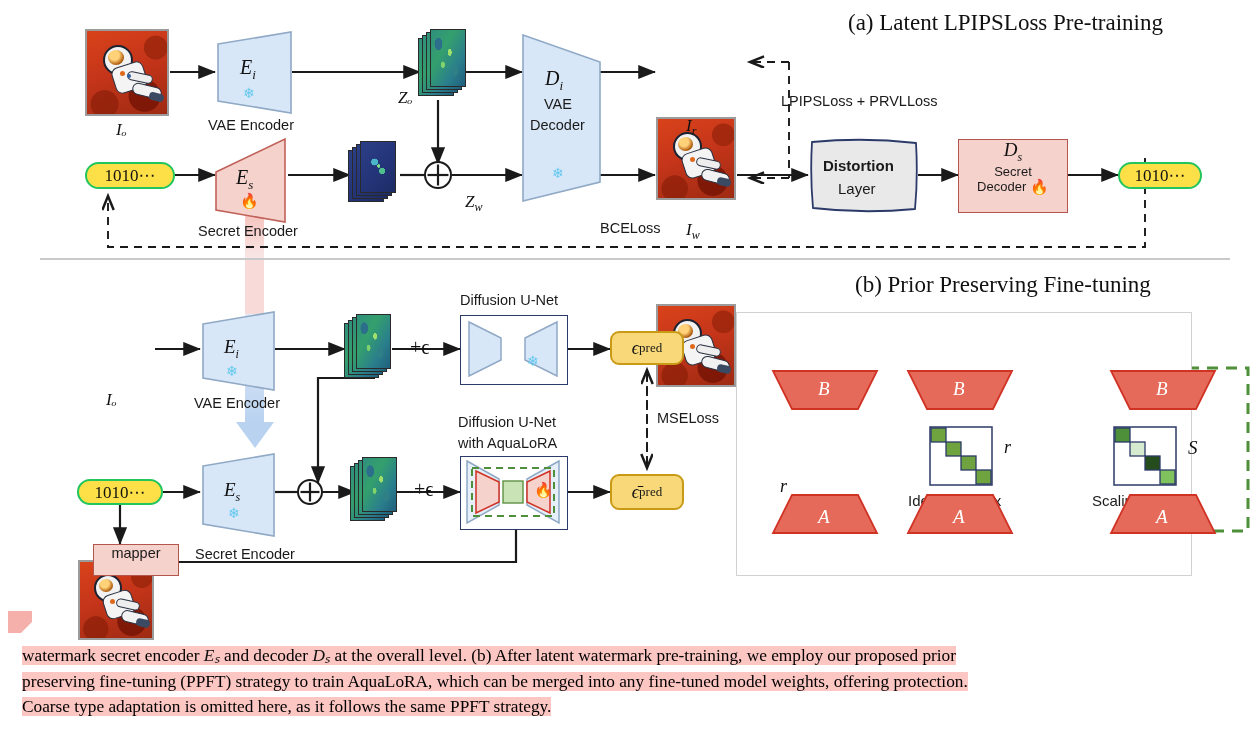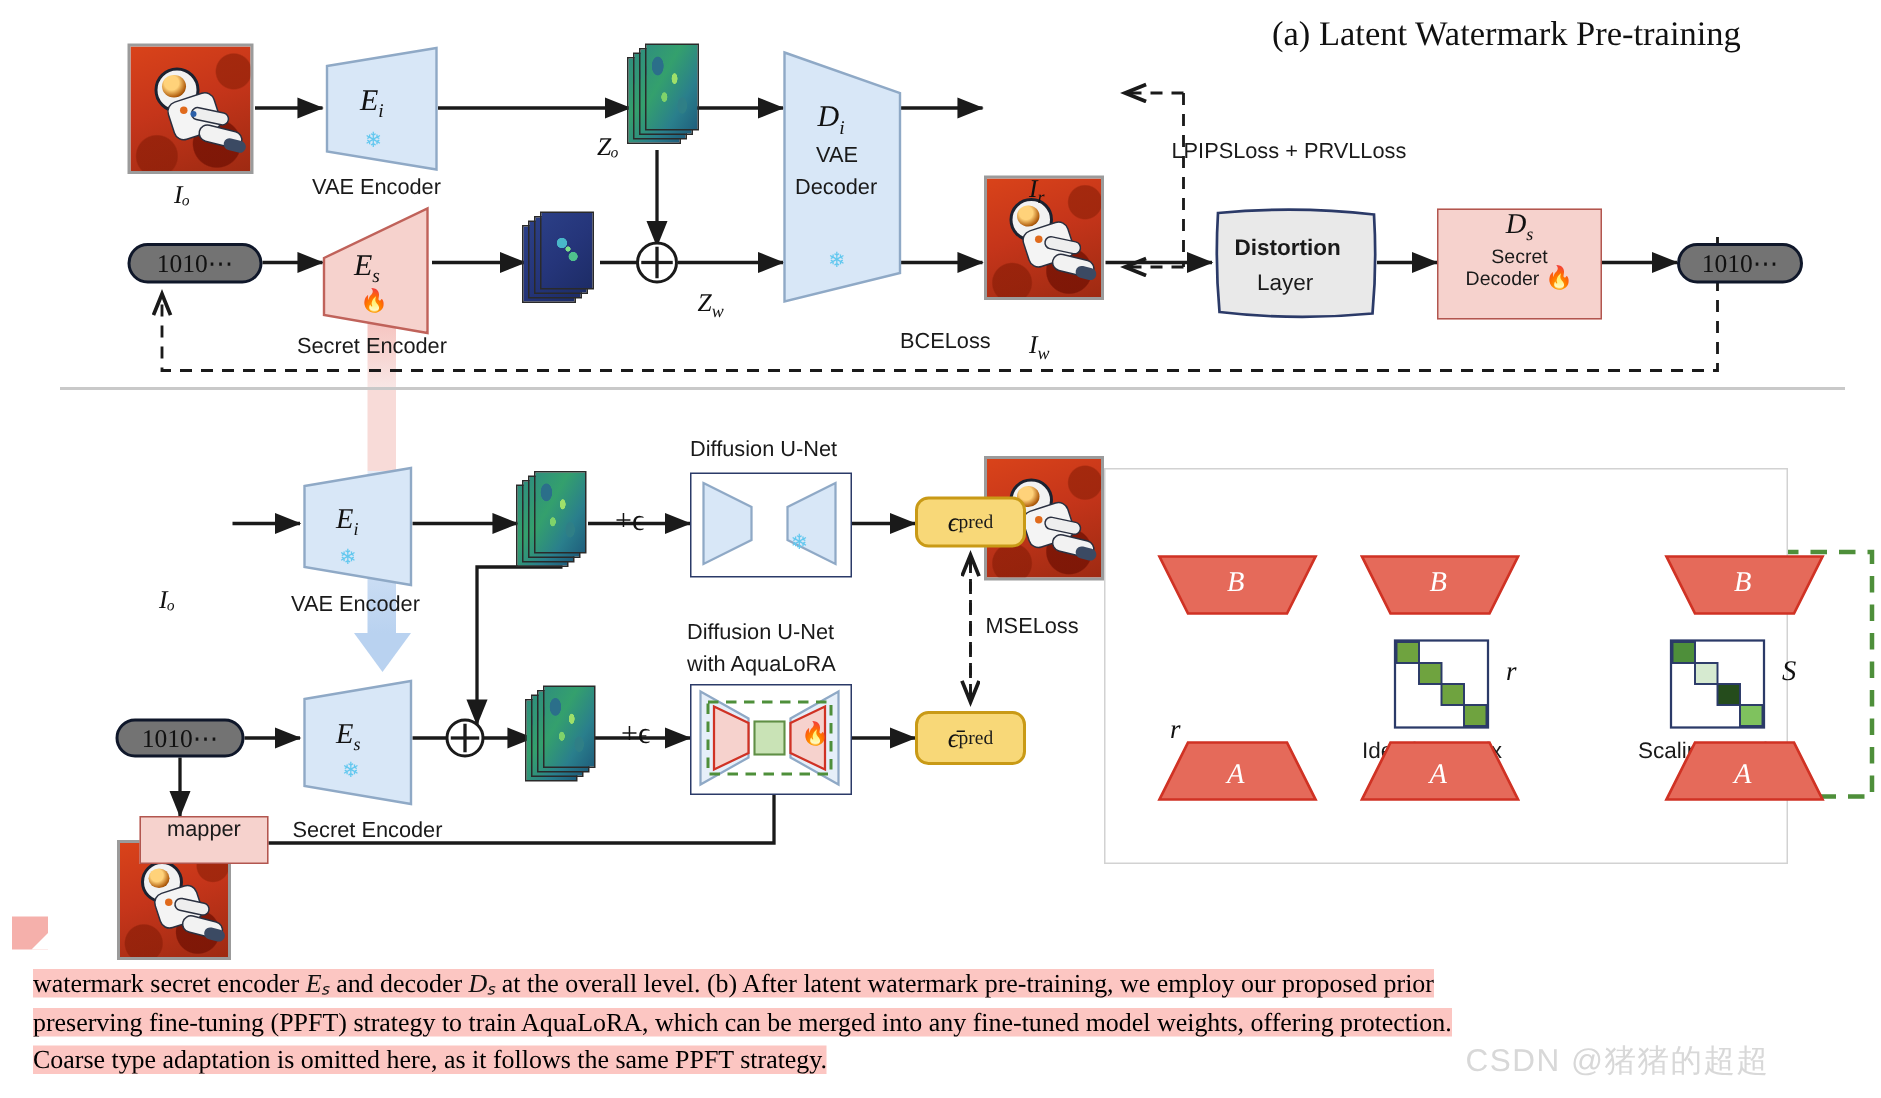--- a/index.html
+++ b/index.html
@@ -37,21 +37,21 @@
   .pic .body{position:absolute;background:#f4f4f4;border:1.5px solid #2a3040;border-radius:7px;transform:rotate(-18deg);}
   .pic .leg{position:absolute;background:#f2f2f2;border:1.5px solid #2a3040;border-radius:8px;}
   .pic .boot{position:absolute;background:#3b4a63;border-radius:5px;}
   .pic .arm{position:absolute;background:#eeeeee;border:1.5px solid #2a3040;border-radius:6px;}
   .pic .badge{position:absolute;border-radius:50%;}
 
   
   .trap{position:absolute;}
   .trap svg{display:block;overflow:visible;}
   .pill{
-    position:absolute;box-sizing:border-box;border:2px solid #0f172a;background:#737373;
+    position:absolute;box-sizing:border-box;border:2px solid #22c55e;background:#fde047;
     border-radius:16px;display:flex;align-items:center;justify-content:center;
     font-family:"Liberation Serif",serif;font-size:17px;color:#111;
   }
   .ybox{
     position:absolute;box-sizing:border-box;border:2px solid #c99a16;background:#f8d878;
     border-radius:9px;display:flex;align-items:center;justify-content:center;
   }
   .pinkbox{
     position:absolute;box-sizing:border-box;border:1.6px solid #b2564f;background:#f6d2cd;
     display:flex;flex-direction:column;align-items:center;
@@ -233,21 +233,22 @@
       <path d="M1010,440 L1033,440 L1033,432 L1052,448 L1033,464 L1033,456 L1010,456 Z" fill="#e3e3e3" stroke="#b5b5b5" stroke-width="1.3"></path>
 
       <path d="M996,424 q6,0 6,9 q0,9 6,9 q-6,0 -6,9 q0,9 -6,9" fill="none" stroke="#1a1a1a" stroke-width="1.6"></path>
 
       <path d="M774,512 q0,6 9,6 q9,0 9,6 q0,-6 9,-6 q9,0 9,-6" fill="none" stroke="#1a1a1a" stroke-width="1.6"></path>
 
       <rect x="1093" y="368" width="155" height="163" fill="none" stroke="#4e8f3a" stroke-width="3" stroke-dasharray="11,8"></rect>
     </g>
   </svg>
 
-  <div class="sec-title abs" style="left:848px;top:10px;">(a) Latent Watermark Pre-training</div>
+  <div class="sec-title abs" style="left:848px;top:10px;">(a) Latent LPIPSLoss Pre-training</div>
+  <div class="sec-title abs" style="left:855px;top:272px;">(b) Prior Preserving Fine-tuning</div>
 
   <div class="divider"></div>
 
   <div class="pic abs" style="left:85px;top:29px;width:84px;height:87px;">
     <div class="helmet" style="left:16px;top:14px;width:26px;height:26px;"></div>
     <div class="visor" style="left:21px;top:19px;width:16px;height:15px;"></div>
     <div class="body" style="left:26px;top:33px;width:31px;height:25px;"></div>
     <div class="arm" style="left:40px;top:42px;width:24px;height:7px;transform:rotate(12deg);"></div>
     <div class="leg" style="left:45px;top:54px;width:28px;height:10px;transform:rotate(14deg);"></div>
     <div class="boot" style="left:62px;top:62px;width:15px;height:8px;transform:rotate(14deg);"></div>
@@ -513,15 +514,14 @@
   <div class="math abs" style="left:1156px;top:506px;font-size:19px;color:#fff;">A</div>
 
   <div class="cap-marker"></div>
   <div class="caption">
     <br>
     <span class="hl"><span>watermark secret encoder </span><i class="math">Eₛ</i><span> and decoder </span><i class="math">Dₛ</i><span> at the overall level. (b) After latent watermark pre-training, we employ our proposed prior</span></span><br>
     <span class="hl">preserving fine-tuning (PPFT) strategy to train AquaLoRA, which can be merged into any fine-tuned model weights, offering protection.</span><br>
     <span class="hl">Coarse type adaptation is omitted here, as it follows the same PPFT strategy.</span>
   </div>
 
-  <div class="watermark">CSDN @猪猪的超超</div>
 
 </div>
 
 </body></html>

